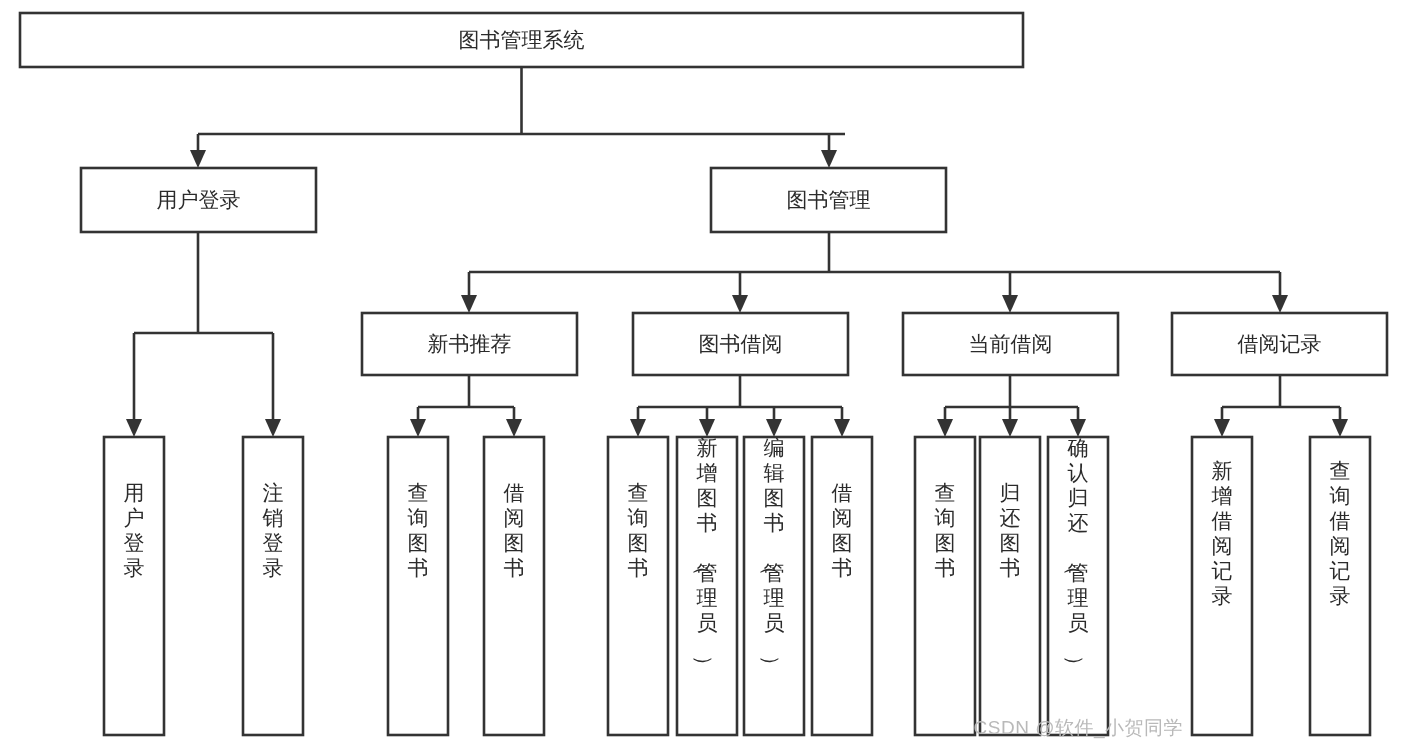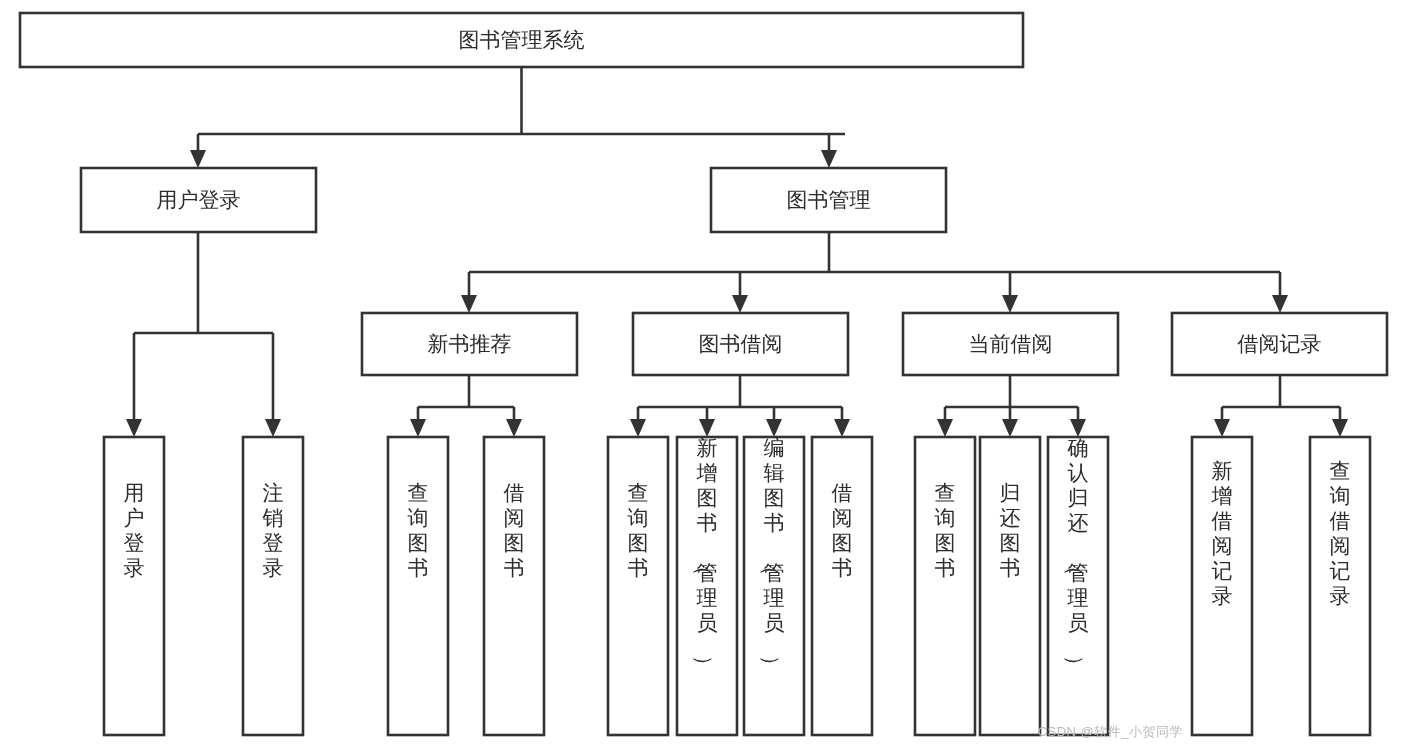--- a/index.html
+++ b/index.html
@@ -54,21 +54,21 @@
     font-family: "Liberation Sans", "DejaVu Sans", sans-serif;
     font-size: 21px;
     fill: #2b2b2b;
     text-anchor: middle;
   }
   .watermark-text {
     position: absolute;
     right: 8px;
     bottom: 6px;
     font-family: "Liberation Sans", "DejaVu Sans", sans-serif;
-    font-size: 13px;
+    font-size: 19px;
     color: #b9b9b9;
     letter-spacing: 0.5px;
     white-space: nowrap;
     user-select: none;
   }
 </style>
 </head>
 <body>
 
 <div id="diagram-root">

